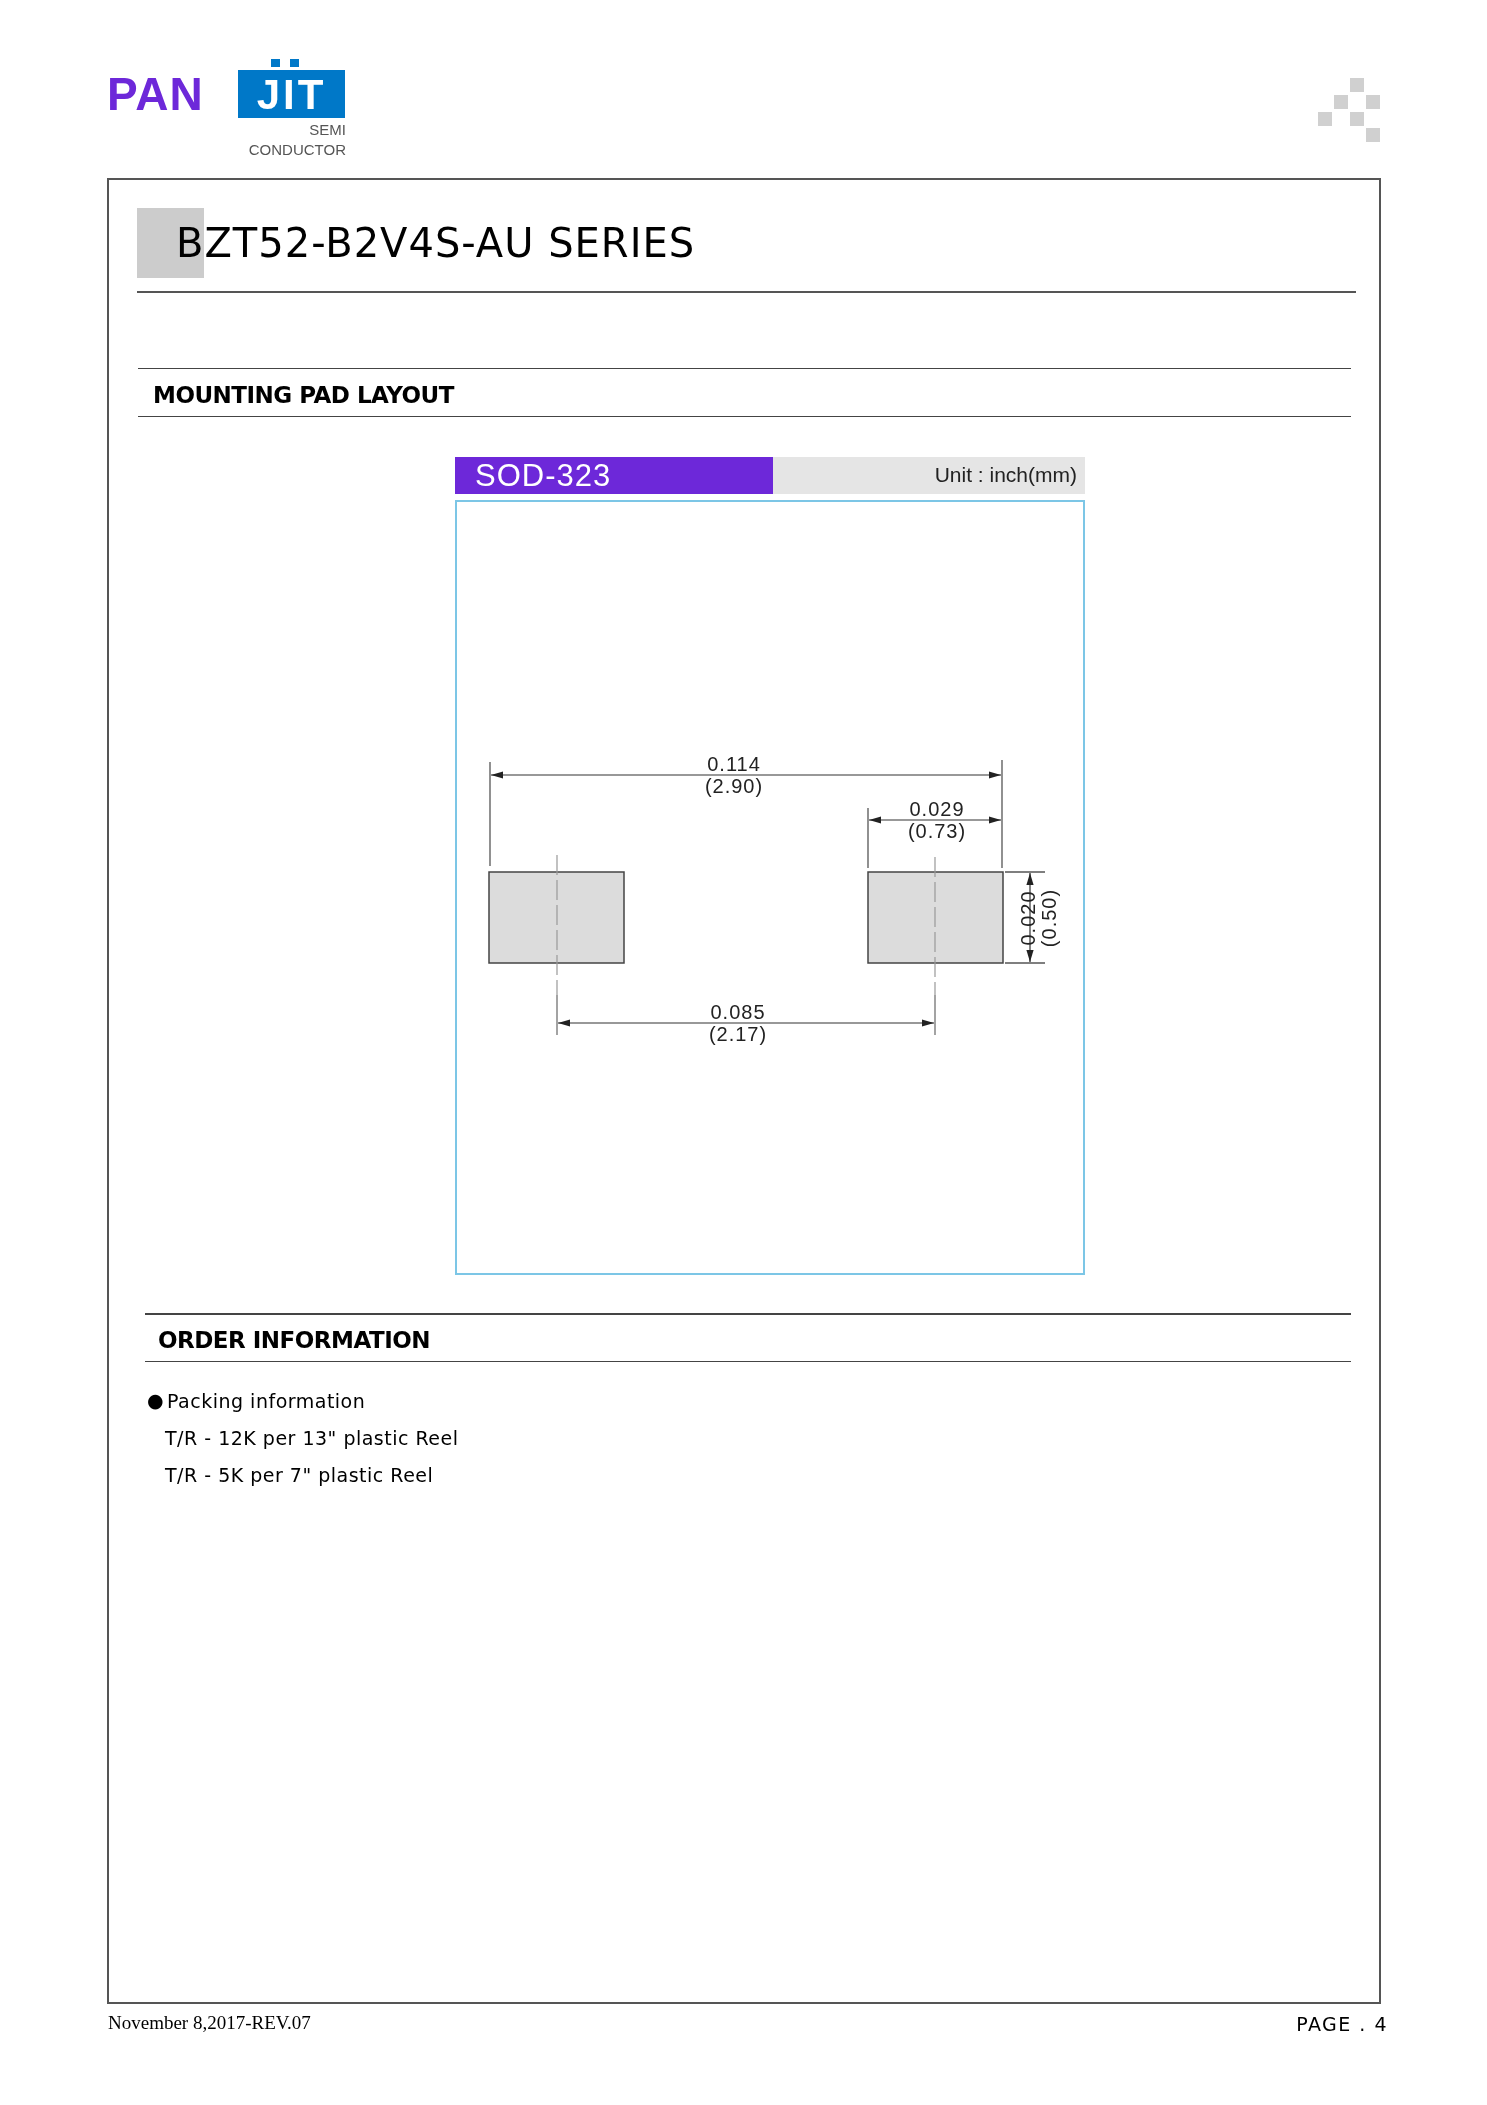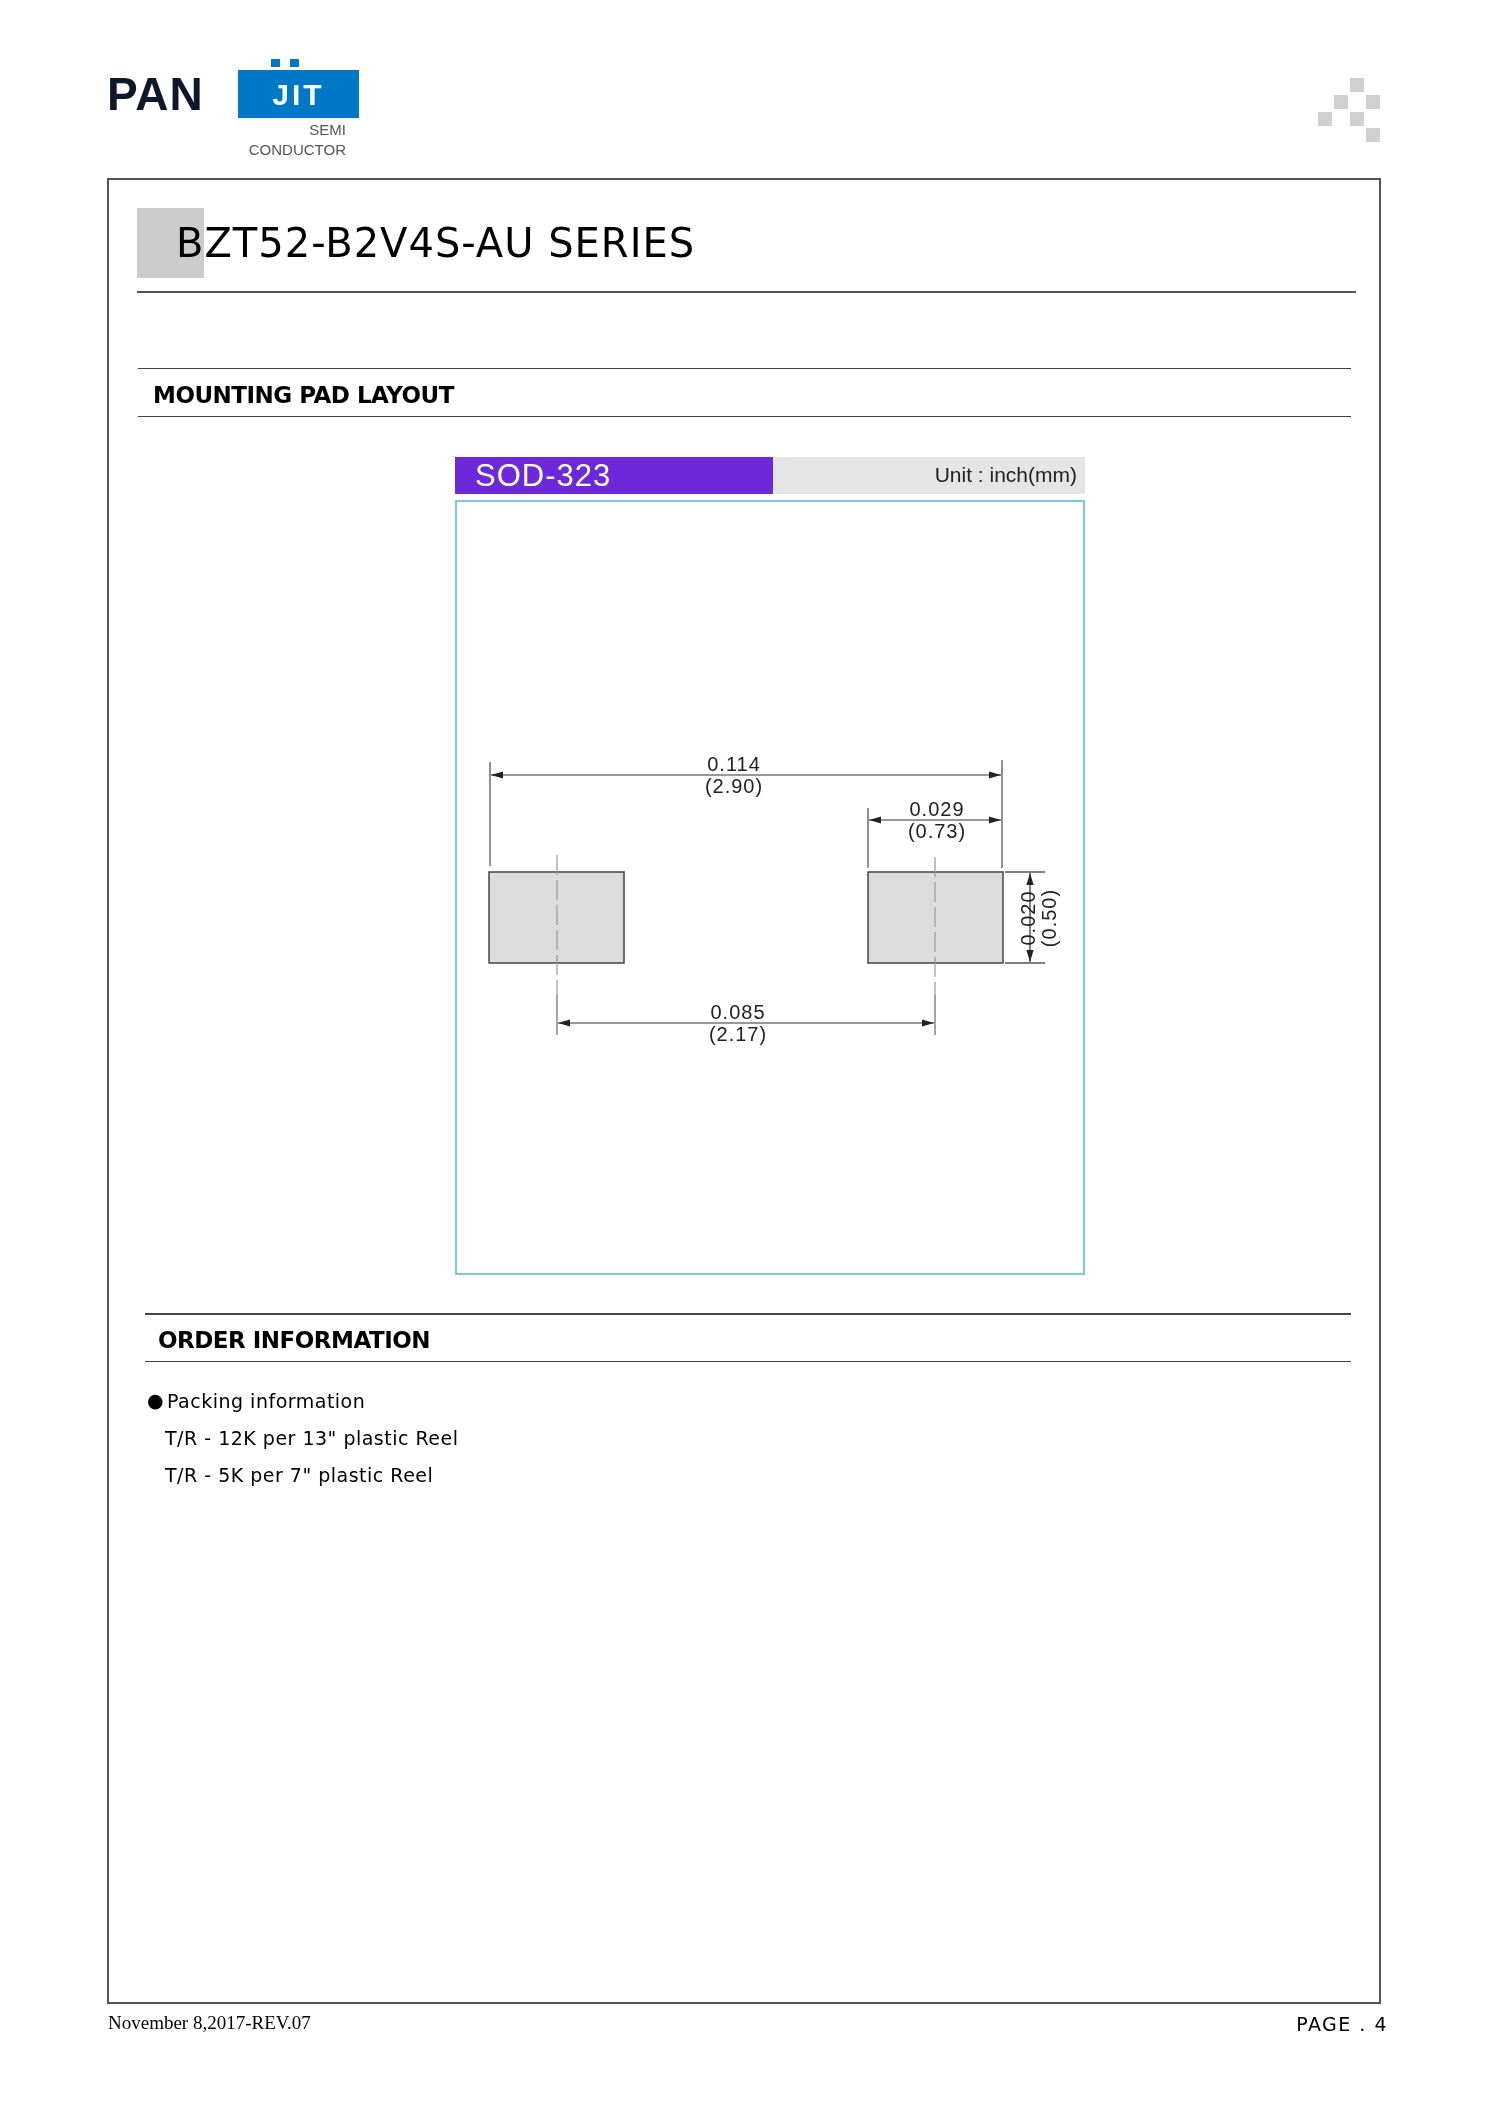--- a/index.html
+++ b/index.html
@@ -1,20 +1,20 @@
 <!DOCTYPE html>
 <html><head>
 <meta charset="utf-8">
 <style>
   html,body{margin:0;padding:0;background:#fff;}
   body{width:1487px;height:2105px;position:relative;overflow:hidden;font-family:"DejaVu Sans",sans-serif;color:#000;}
   .abs{position:absolute;}
   
-  .logo-pan{left:107px;top:70px;font-family:"Liberation Sans",sans-serif;font-size:46px;font-weight:bold;color:#0f172a;letter-spacing:1px;line-height:48px;}
-  .logo-jit{left:238px;top:70px;width:121px;height:48px;background:#0078c8;color:#fff;font-family:"Liberation Sans",sans-serif;font-size:30px;font-weight:bold;text-align:center;line-height:50px;letter-spacing:3px;}
+  .logo-pan{left:107px;top:70px;font-family:"Liberation Sans",sans-serif;font-size:46px;font-weight:bold;color:#6d28d9;letter-spacing:1px;line-height:48px;}
+  .logo-jit{left:238px;top:70px;width:107px;height:48px;background:#0078c8;color:#fff;font-family:"Liberation Sans",sans-serif;font-size:42px;font-weight:bold;text-align:center;line-height:50px;letter-spacing:3px;}
   .logo-dot{width:9px;height:8px;background:#0078c8;top:59px;}
   .logo-sub{font-family:"Liberation Sans",sans-serif;font-size:15px;color:#555;text-align:right;line-height:19px;}
   .sq{width:14px;height:14px;background:#d0d0d0;}
   
   .frame{left:107px;top:178px;width:1274px;height:1826px;border:2px solid #555;box-sizing:border-box;}
   .title-box{left:137px;top:208px;width:67px;height:70px;background:#cccccc;}
   .title{left:176px;top:218px;font-family:"DejaVu Sans",sans-serif;font-size:40px;font-weight:normal;line-height:50px;letter-spacing:1px;}
   .hline{height:2px;background:#555;}
   .sec-title{font-family:"DejaVu Sans",sans-serif;font-size:23px;font-weight:bold;line-height:30px;letter-spacing:-0.5px;}
   

